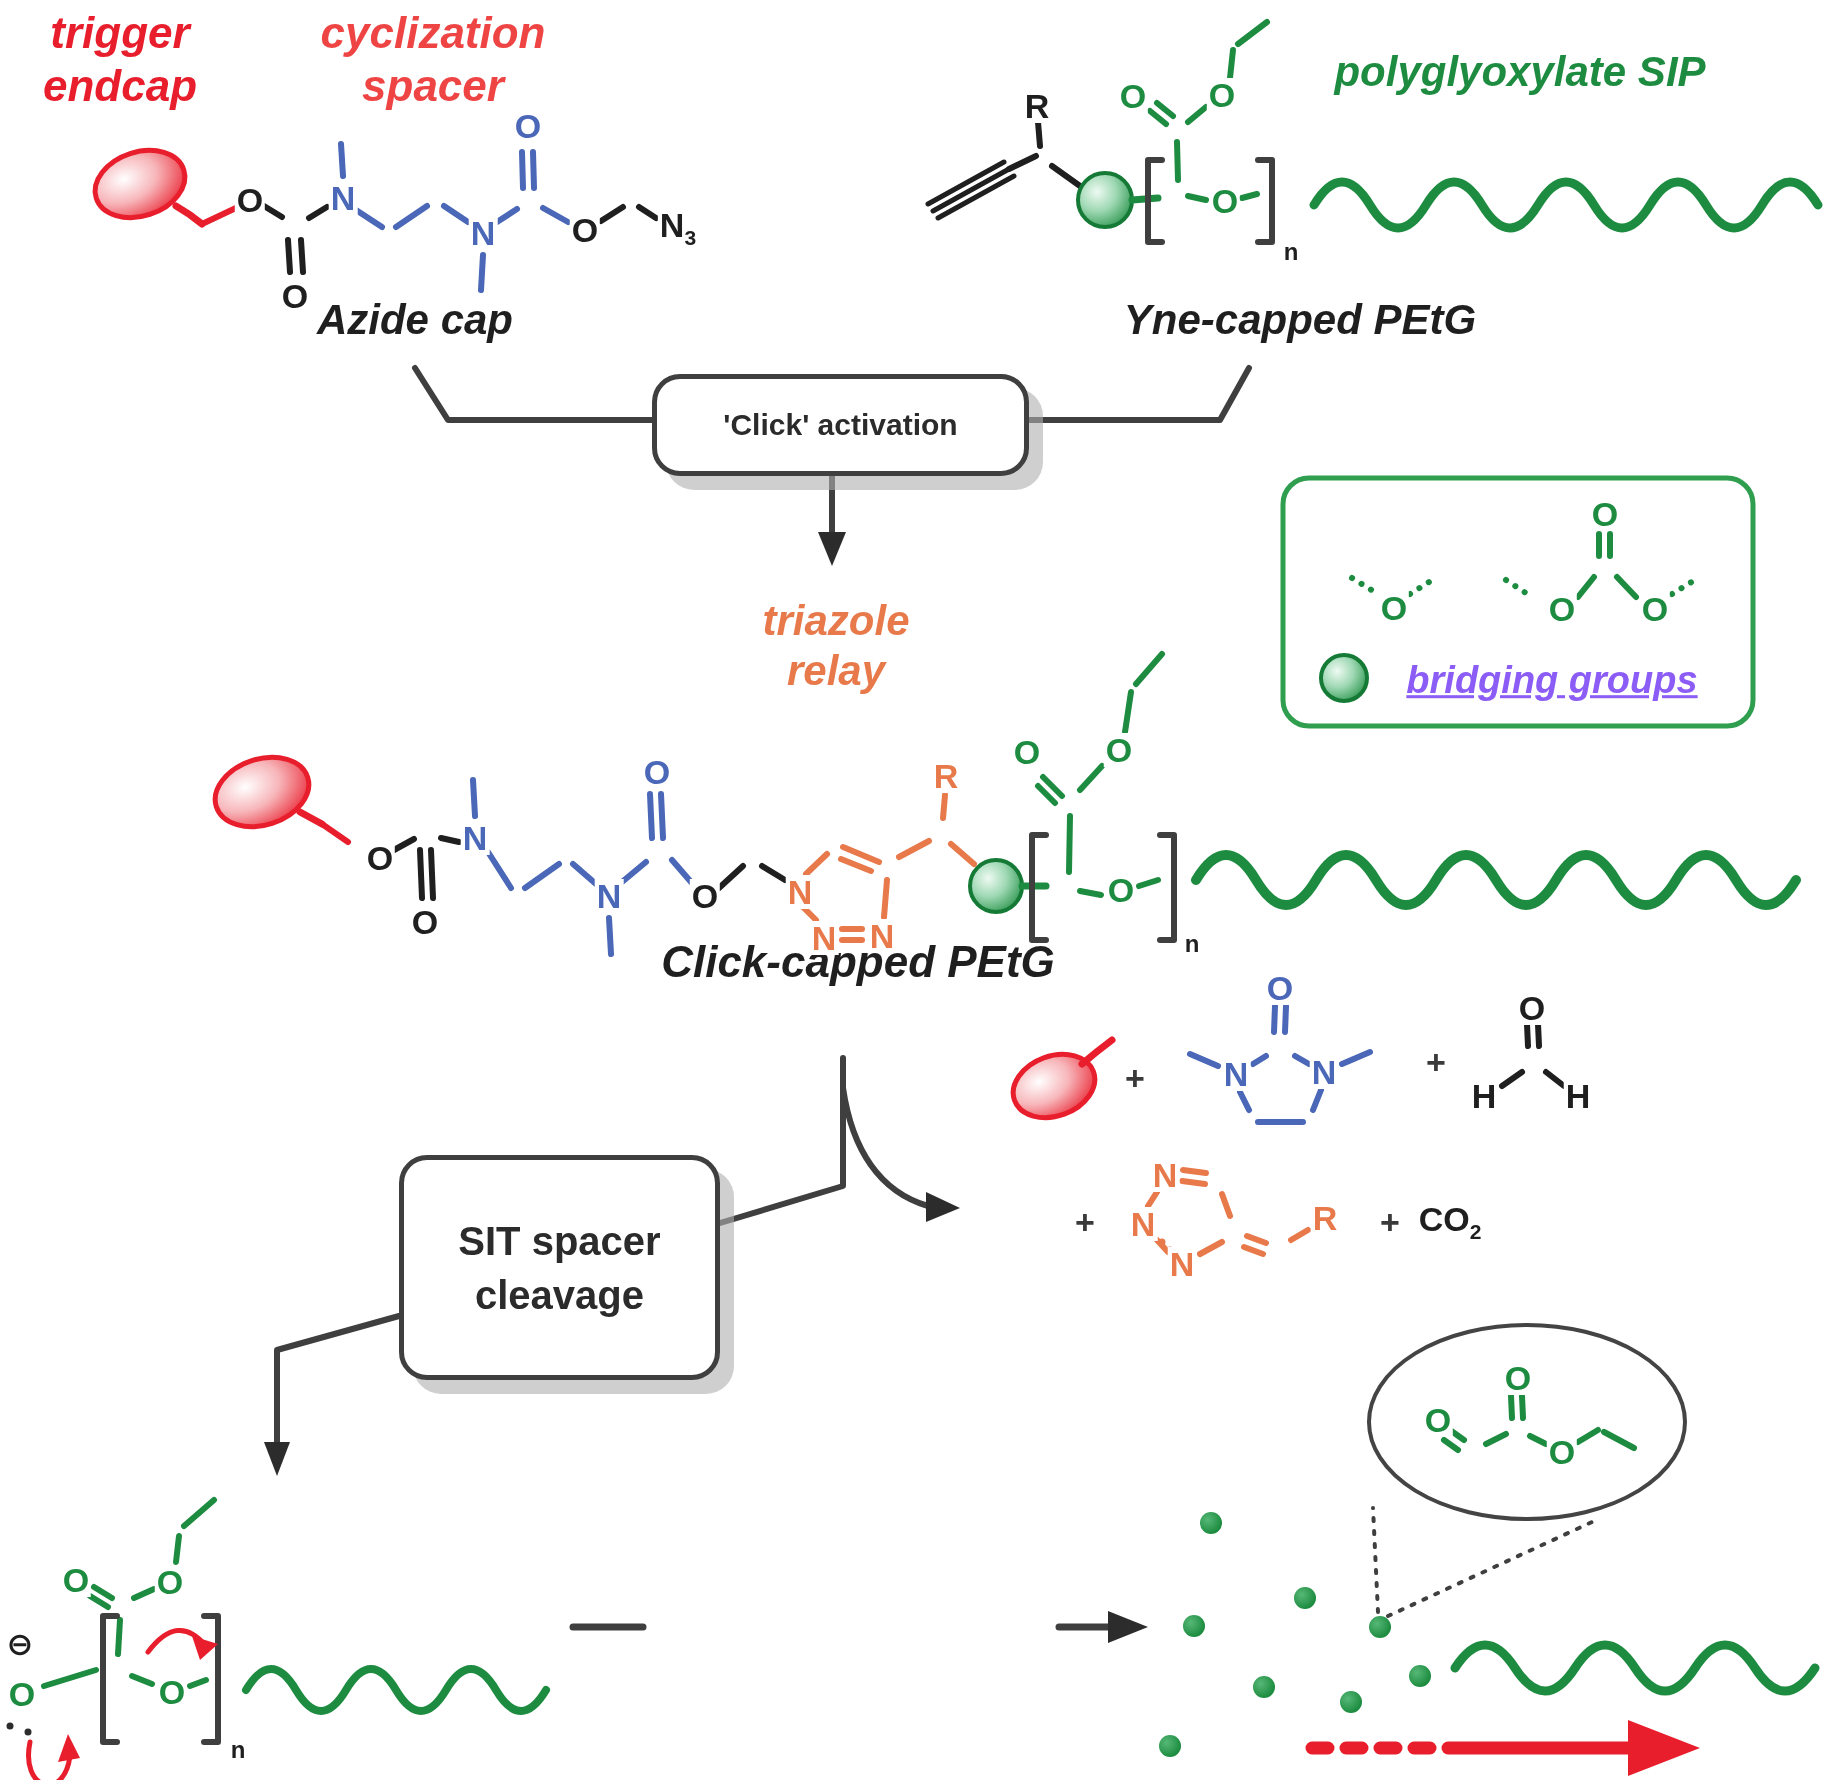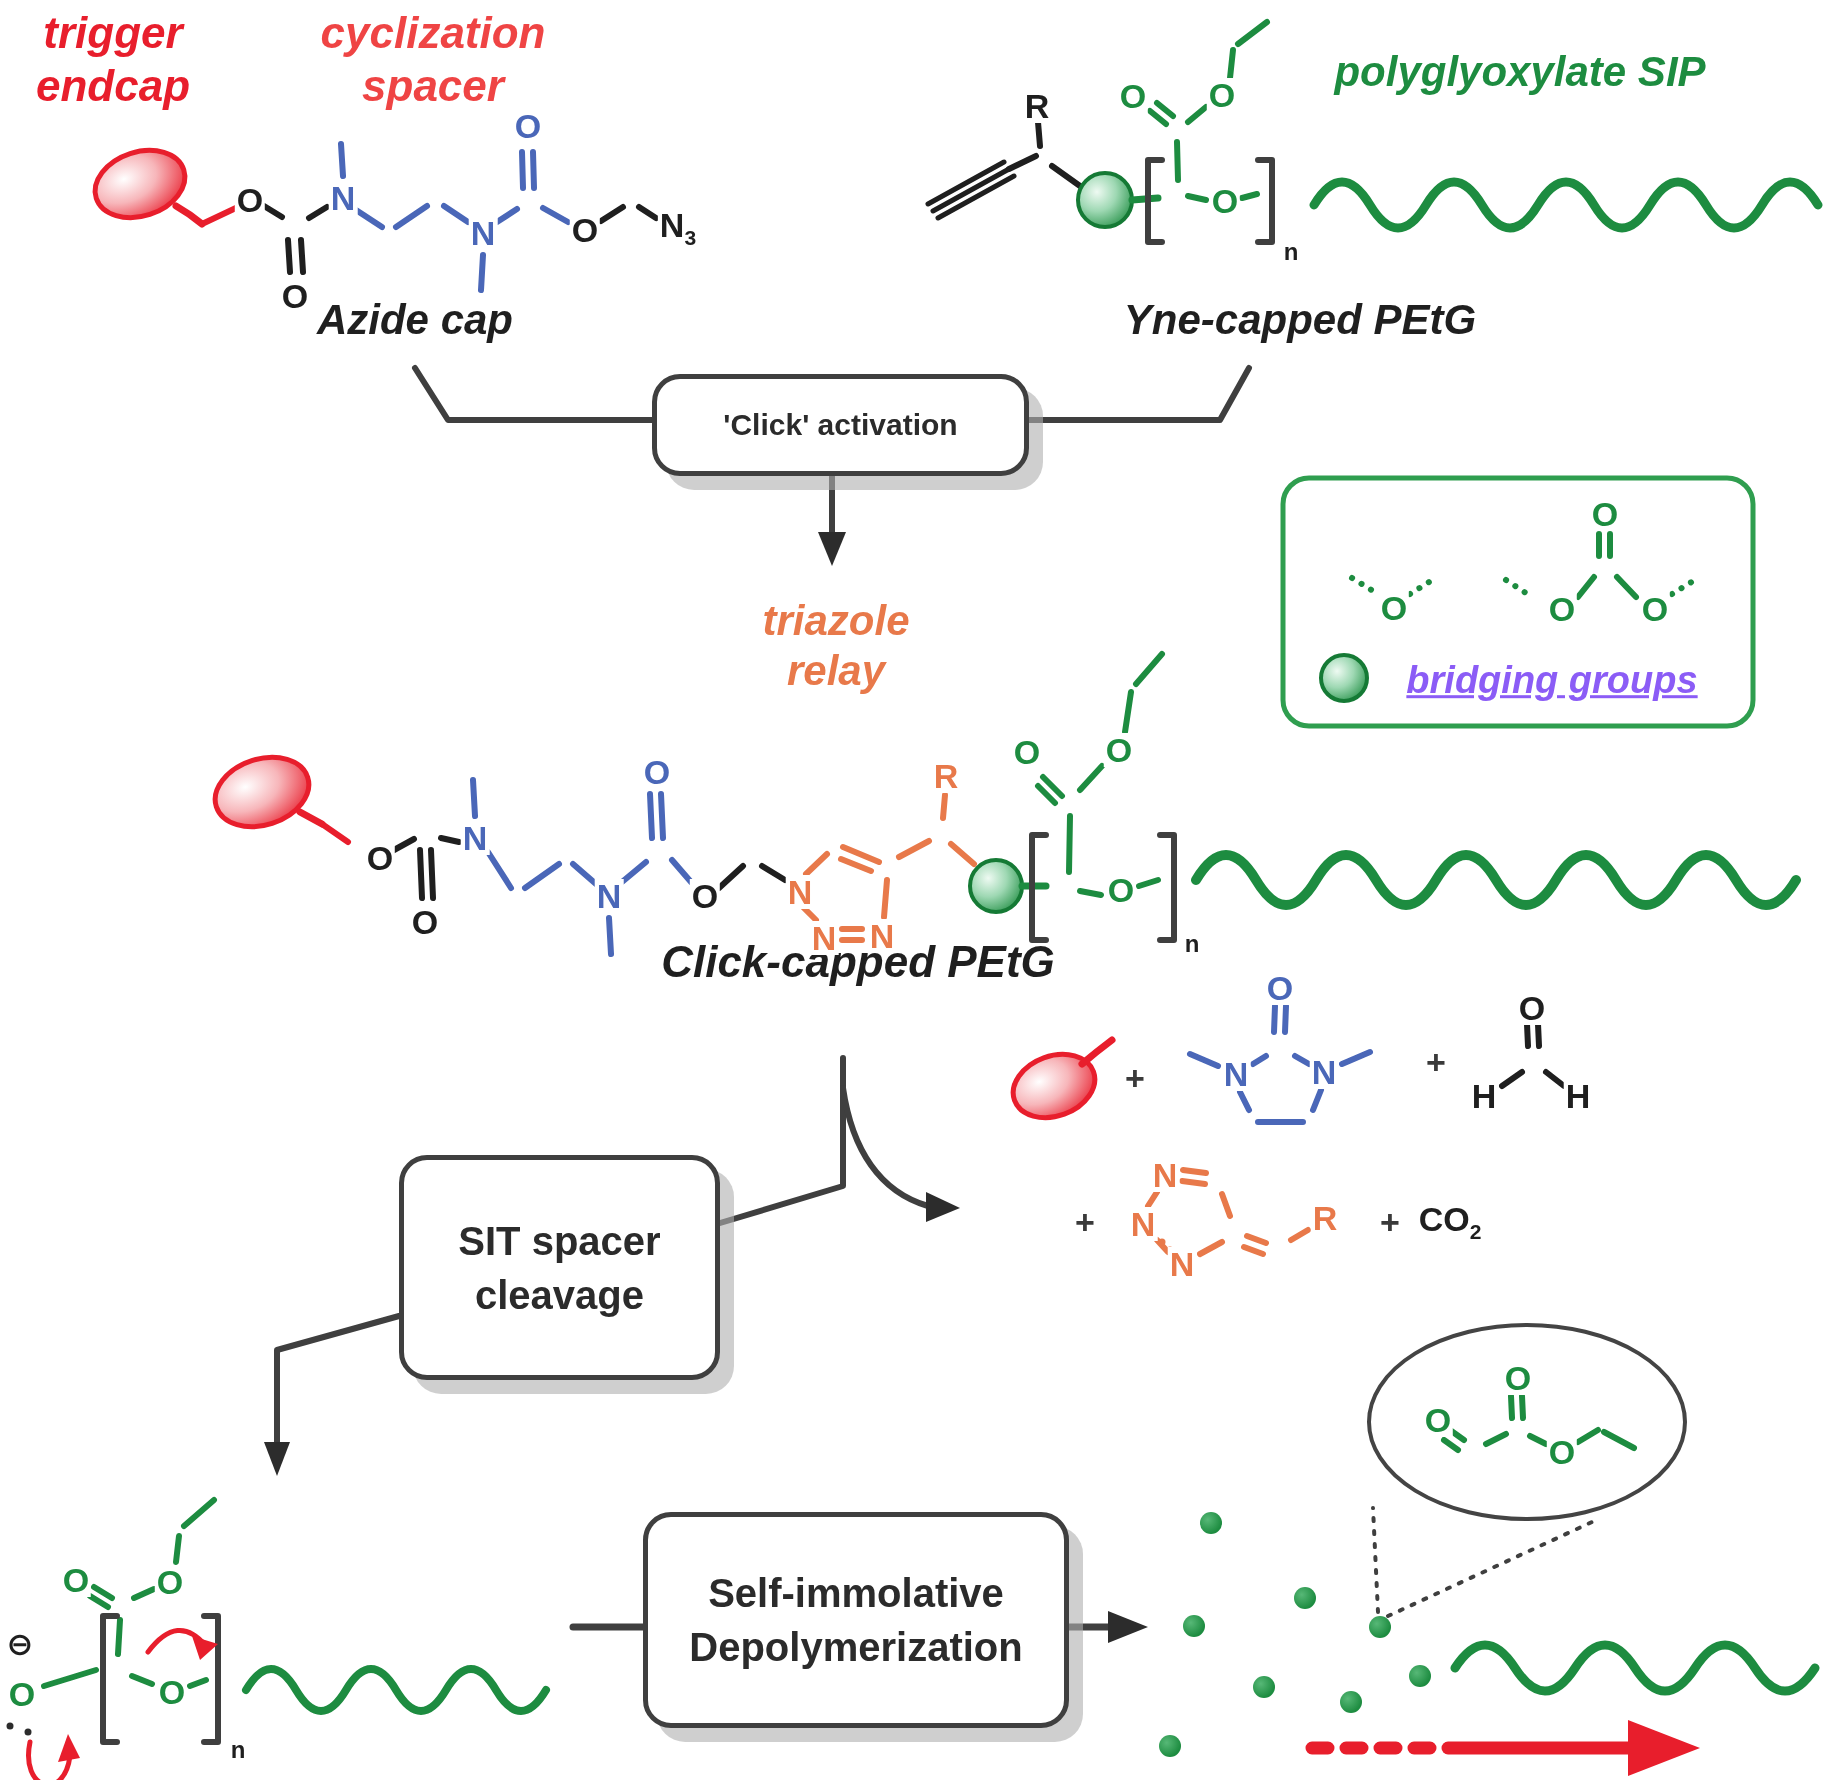--- a/index.html
+++ b/index.html
@@ -157,21 +157,21 @@
 
   <g>
     <path class="st-g" stroke-width="9" d="M1455 1668 q30 -46 60 0 t60 0 t60 0 t60 0 t60 0 t60 0"></path>
     <path class="st-r" stroke-width="13" stroke-dasharray="16 18" d="M1312 1748 L1430 1748"></path>
     <path class="st-r" stroke-width="13" d="M1448 1748 L1628 1748"></path>
     <polygon class="fill-r" points="1628,1720 1628,1776 1700,1748"></polygon>
   </g>
 </svg>
 
 <div id="labels">
-      <div class="caption" style="left: 113px; top: 60px; color: rgb(232, 30, 44); font-size: 44px;">
+      <div class="caption" style="left: 120px; top: 60px; color: rgb(232, 30, 44); font-size: 44px;">
         <div>trigger</div>
         <div>endcap</div>
       </div>
       <div class="caption" style="left: 433px; top: 60px; color: #ef4444; font-size: 44px;">
         <div>cyclization</div>
         <div>spacer</div>
       </div>
       <div class="caption" style="left: 415px; top: 320px; color: rgb(31, 31, 31); font-size: 42px;">
         <div>Azide cap</div>
       </div>
@@ -190,24 +190,20 @@
       </div>
       <div class="caption" style="left: 1552px; top: 681px; color: #8b5cf6; font-size: 38px; text-decoration: underline;">
         <div>bridging groups</div>
       </div>
       <div class="pbox" style="left: 652px; top: 374px; width: 367px; height: 92px; font-size: 30px;">
         <div>'Click' activation</div>
       </div>
       <div class="pbox" style="left: 399px; top: 1155px; width: 311px; height: 215px; font-size: 40px;">
         <div>SIT spacer</div>
         <div>cleavage</div>
-      </div>
-      <div class="pbox" style="left: 643px; top: 1512px; width: 416px; height: 206px; font-size: 40px;">
-        <div>Self-immolative</div>
-        <div>Depolymerization</div>
       </div>
       <span class="atom c-k" style="left: 250px; top: 200px;"><span>O</span></span>
       <span class="atom c-k" style="left: 295px; top: 296px;"><span>O</span></span>
       <span class="atom c-b" style="left: 343px; top: 198px;"><span>N</span></span>
       <span class="atom c-b" style="left: 483px; top: 233px;"><span>N</span></span>
       <span class="atom c-b" style="left: 528px; top: 126px;"><span>O</span></span>
       <span class="atom c-k" style="left: 585px; top: 230px;"><span>O</span></span>
       <span class="atom c-k" style="left: 678px; top: 228px;"><span>N</span><sub>3</sub></span>
       <span class="atom c-k" style="left: 1037px; top: 106px;"><span>R</span></span>
       <span class="atom c-g" style="left: 1133px; top: 96px;"><span>O</span></span>

